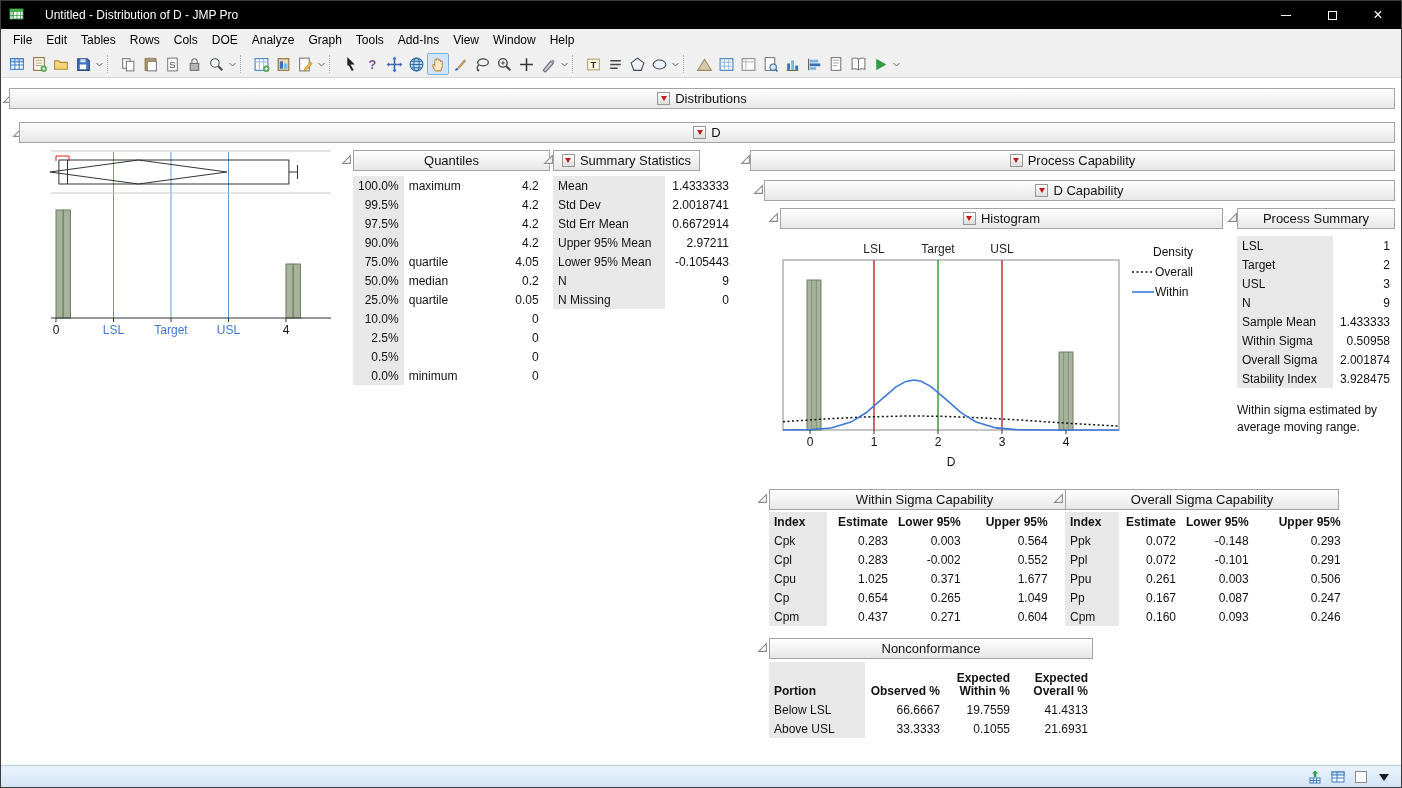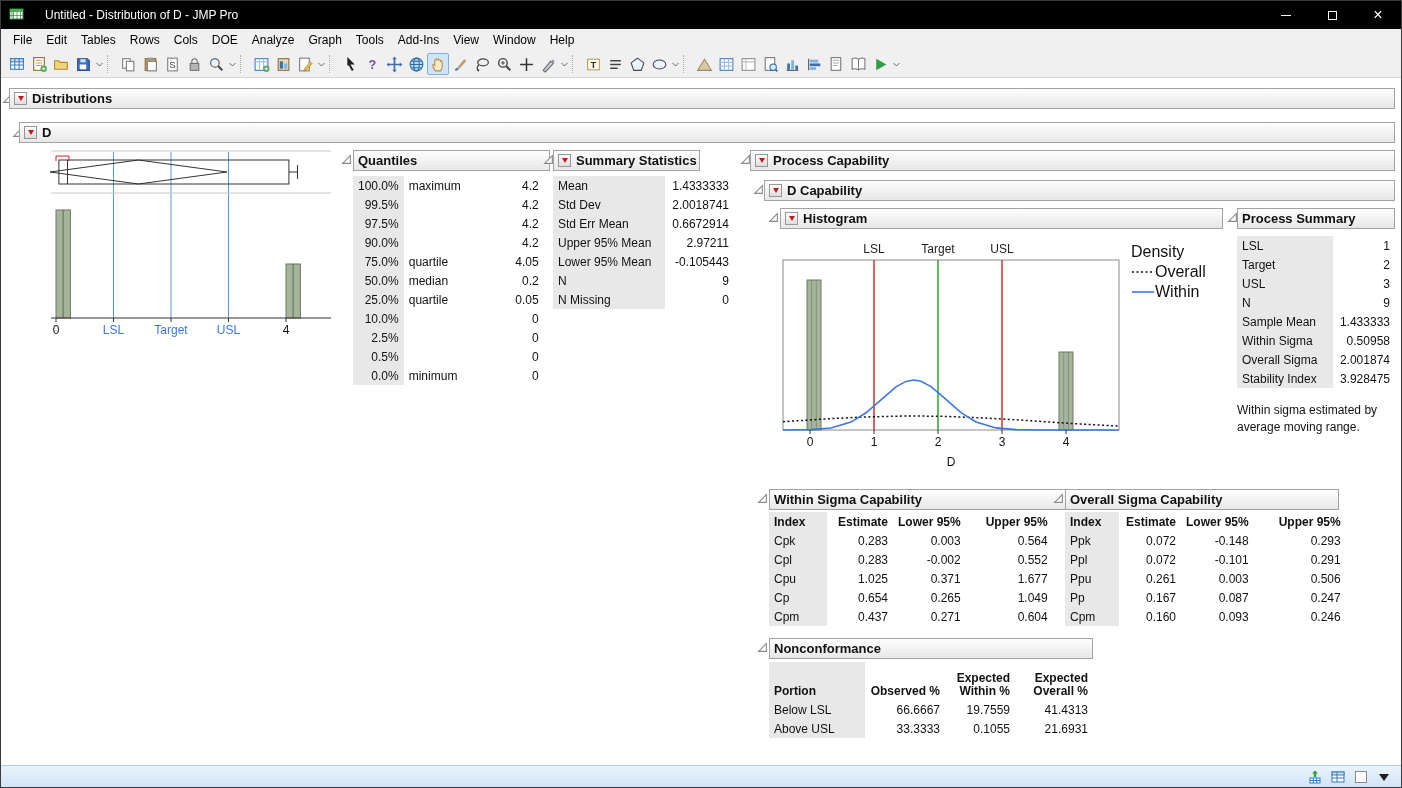--- a/index.html
+++ b/index.html
@@ -23,21 +23,21 @@
   
   .toolbar { position:absolute; top:50px; left:0; right:0; height:27px; background:#f0f0f0; border-bottom:1px solid #d5d5d5; display:flex; align-items:center; padding-left:5px; }
   .tbtn { width:22px; height:22px; display:flex; align-items:center; justify-content:center; border:1px solid transparent; border-radius:2px; }
   .tbtn.selected { background:#cfe4f7; border-color:#7fb2e0; }
   .tchev { width:10px; height:22px; display:flex; align-items:center; justify-content:center; }
   .tsep { width:6px; height:18px; border-left:1px dotted #adadad; margin:0 4px 0 3px; }
 
   
   .content { position:absolute; top:77px; left:0; width:1402px; height:689px; background:#fff; overflow:hidden; }
   .disc { position:absolute; width:11px; height:11px; }
-  .panel-header { position:absolute; height:21px; border:1px solid #a3a3a3; background:linear-gradient(#fefefe,#e7e7e7); display:flex; align-items:center; padding:0 4px; font-weight:bold; font-size:13px; white-space:nowrap; }
+  .panel-header { position:absolute; height:21px; border:1px solid #a3a3a3; background:linear-gradient(#fefefe,#e7e7e7); display:flex; align-items:center; padding:0 4px; font-weight:normal; font-size:13px; white-space:nowrap;justify-content:center; }
   .rtb { width:13px; height:13px; border:1px solid #979797; background:linear-gradient(#fff,#ddd); display:inline-flex; align-items:center; justify-content:center; margin-right:5px; flex:none; }
   .rtri { width:0; height:0; border-left:3.5px solid transparent; border-right:3.5px solid transparent; border-top:5.5px solid #c21a1a; }
 
   .jtable { position:absolute; border-collapse:collapse; font-size:12px; }
   .jtable td, .jtable th { height:19px; padding:0 5px; white-space:nowrap; font-weight:normal; vertical-align:middle; }
   .jtable th { font-weight:bold; }
   .lab { background:#e8e8e8; }
   .num { text-align:right; }
   .l { text-align:left; }
 
@@ -52,21 +52,21 @@
   #t-overall td:nth-child(2),#t-overall th:nth-child(2){width:62px}
   #t-overall td:nth-child(3),#t-overall th:nth-child(3){width:66px}
   #t-overall td:nth-child(4),#t-overall th:nth-child(4){width:92px}
   #t-nonconf td:nth-child(1),#t-nonconf th:nth-child(1){width:96px}
   #t-nonconf td:nth-child(2),#t-nonconf th:nth-child(2){width:80px}
   #t-nonconf td:nth-child(3),#t-nonconf th:nth-child(3){width:70px}
   #t-nonconf td:nth-child(4),#t-nonconf th:nth-child(4){width:78px}
   #t-nonconf th { vertical-align:bottom; line-height:13px; padding-bottom:2px; }
 
   .plot-abs { position:absolute; }
-  .legend { position:absolute; font-size:16px; }
+  .legend { position:absolute; font-size:12px;text-align:right; }
   .legend-title { height:20px; line-height:20px; }
   .legend-item { display:flex; align-items:center; gap:0; height:20px; }
   .ps-note { position:absolute; font-size:12px; line-height:1.4; }
 
   
   .statusbar { position:absolute; left:0; right:0; bottom:0; height:22px; background:linear-gradient(#eaf3fc,#d2e4f6); border-top:1px solid #b5cde3; display:flex; align-items:center; justify-content:flex-end; padding-right:8px; gap:5px; }
   .sbtn { width:18px; height:18px; display:flex; align-items:center; justify-content:center; }
 </style>
 </head>
 <body>

